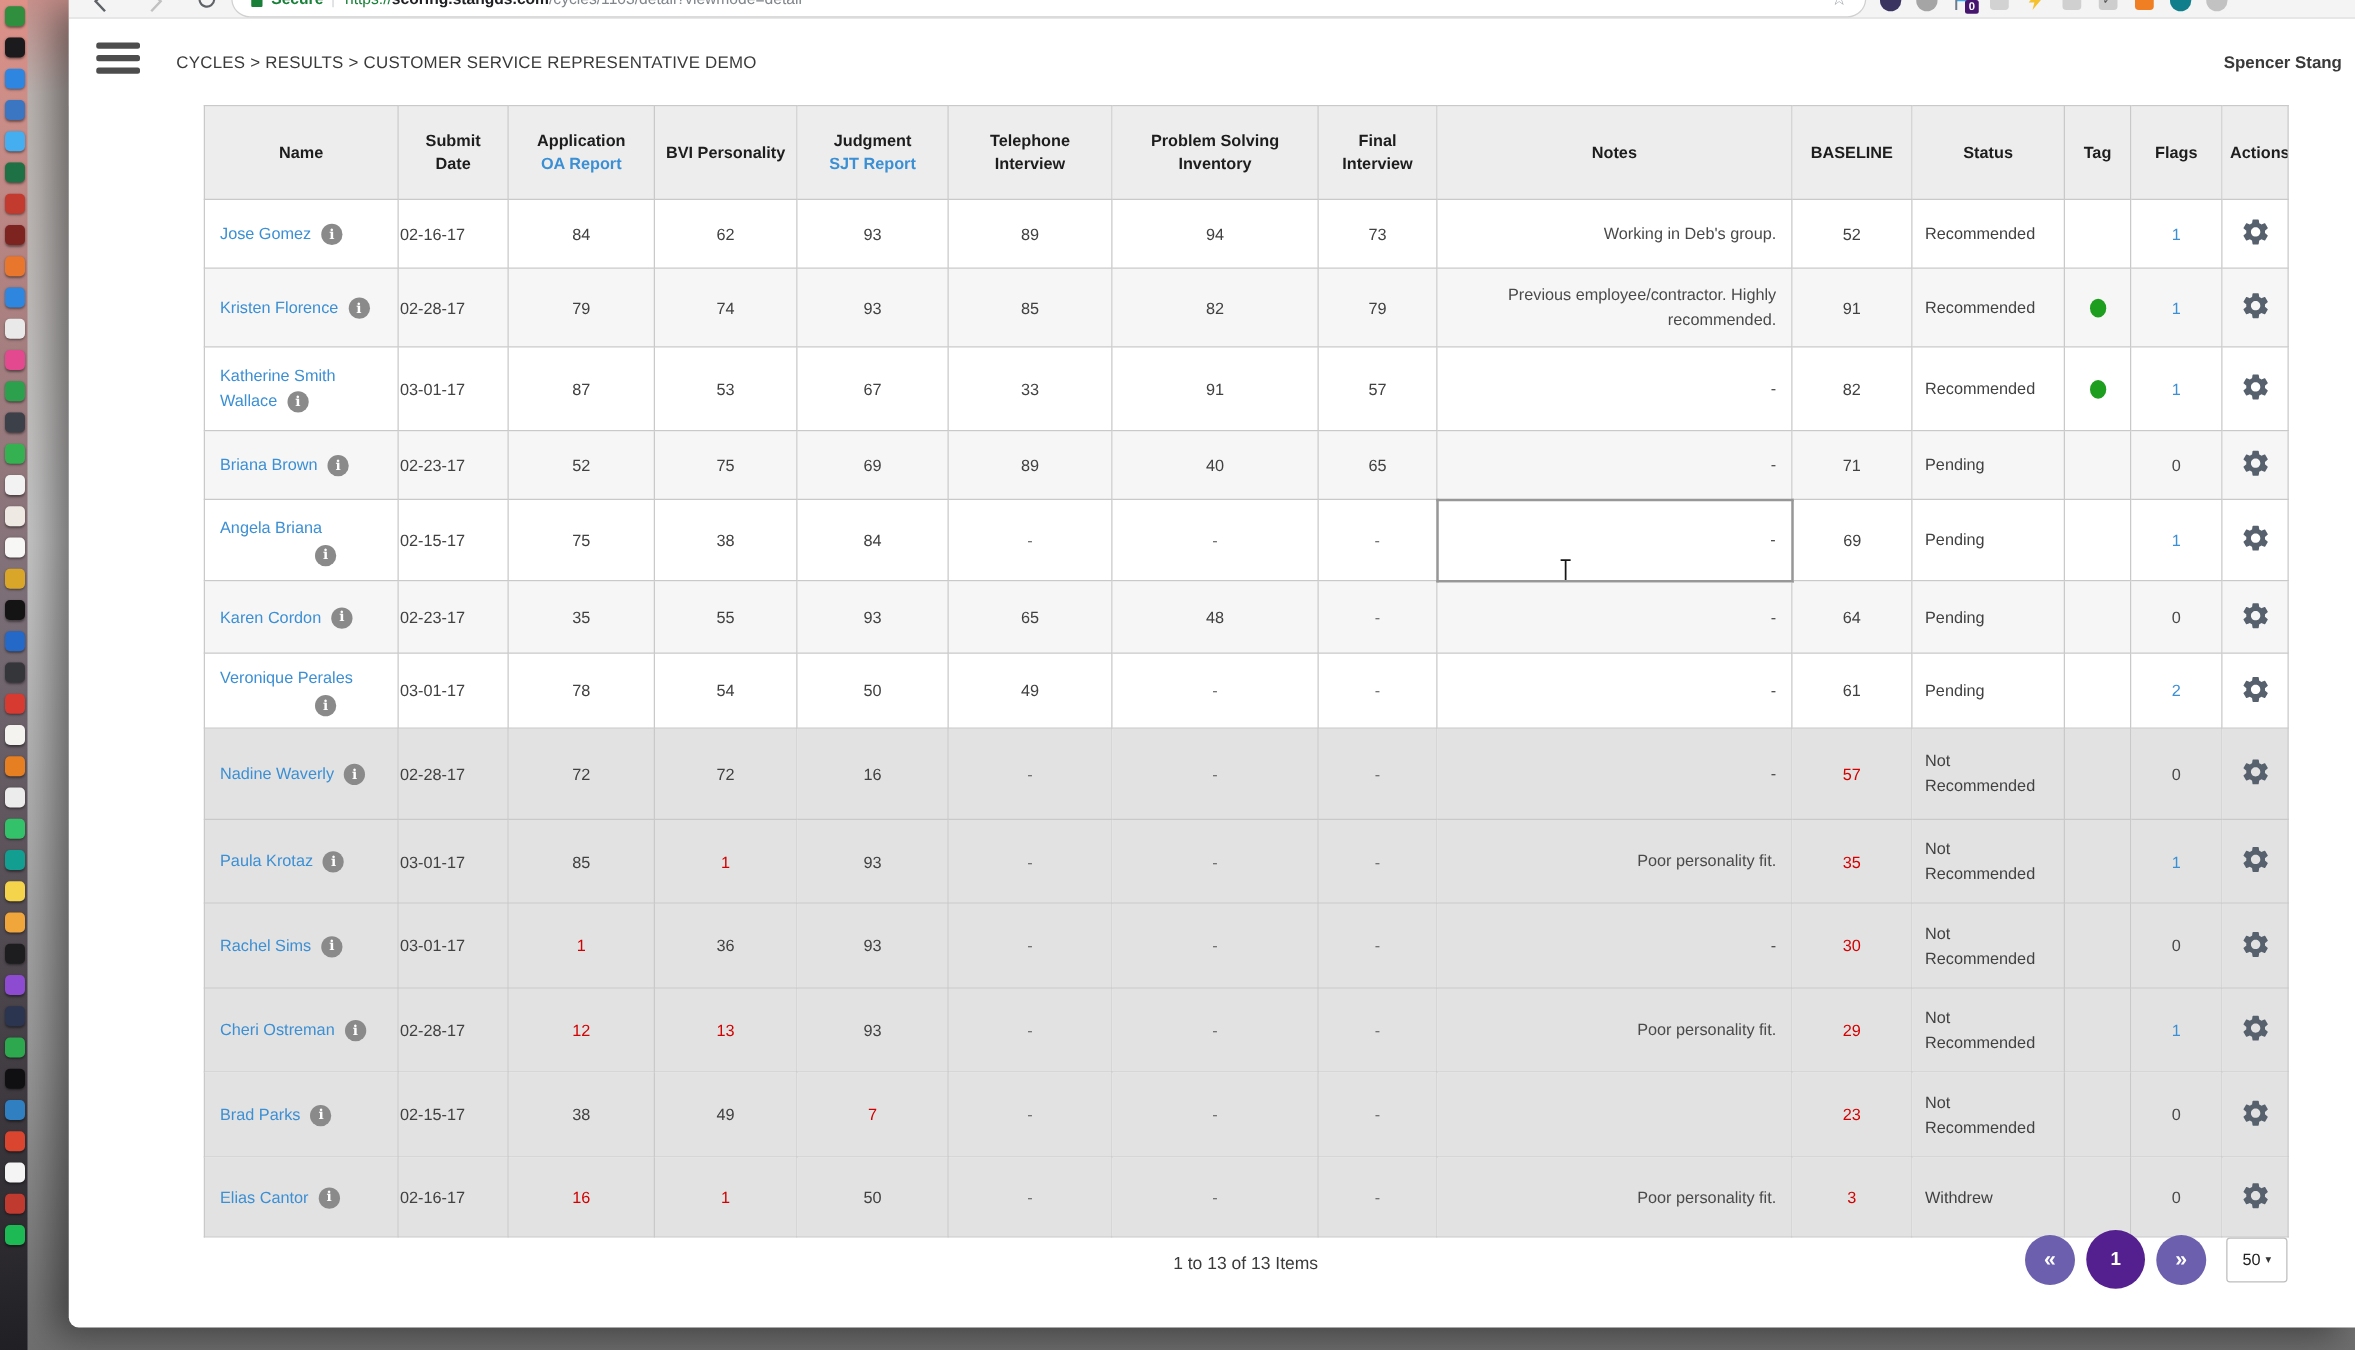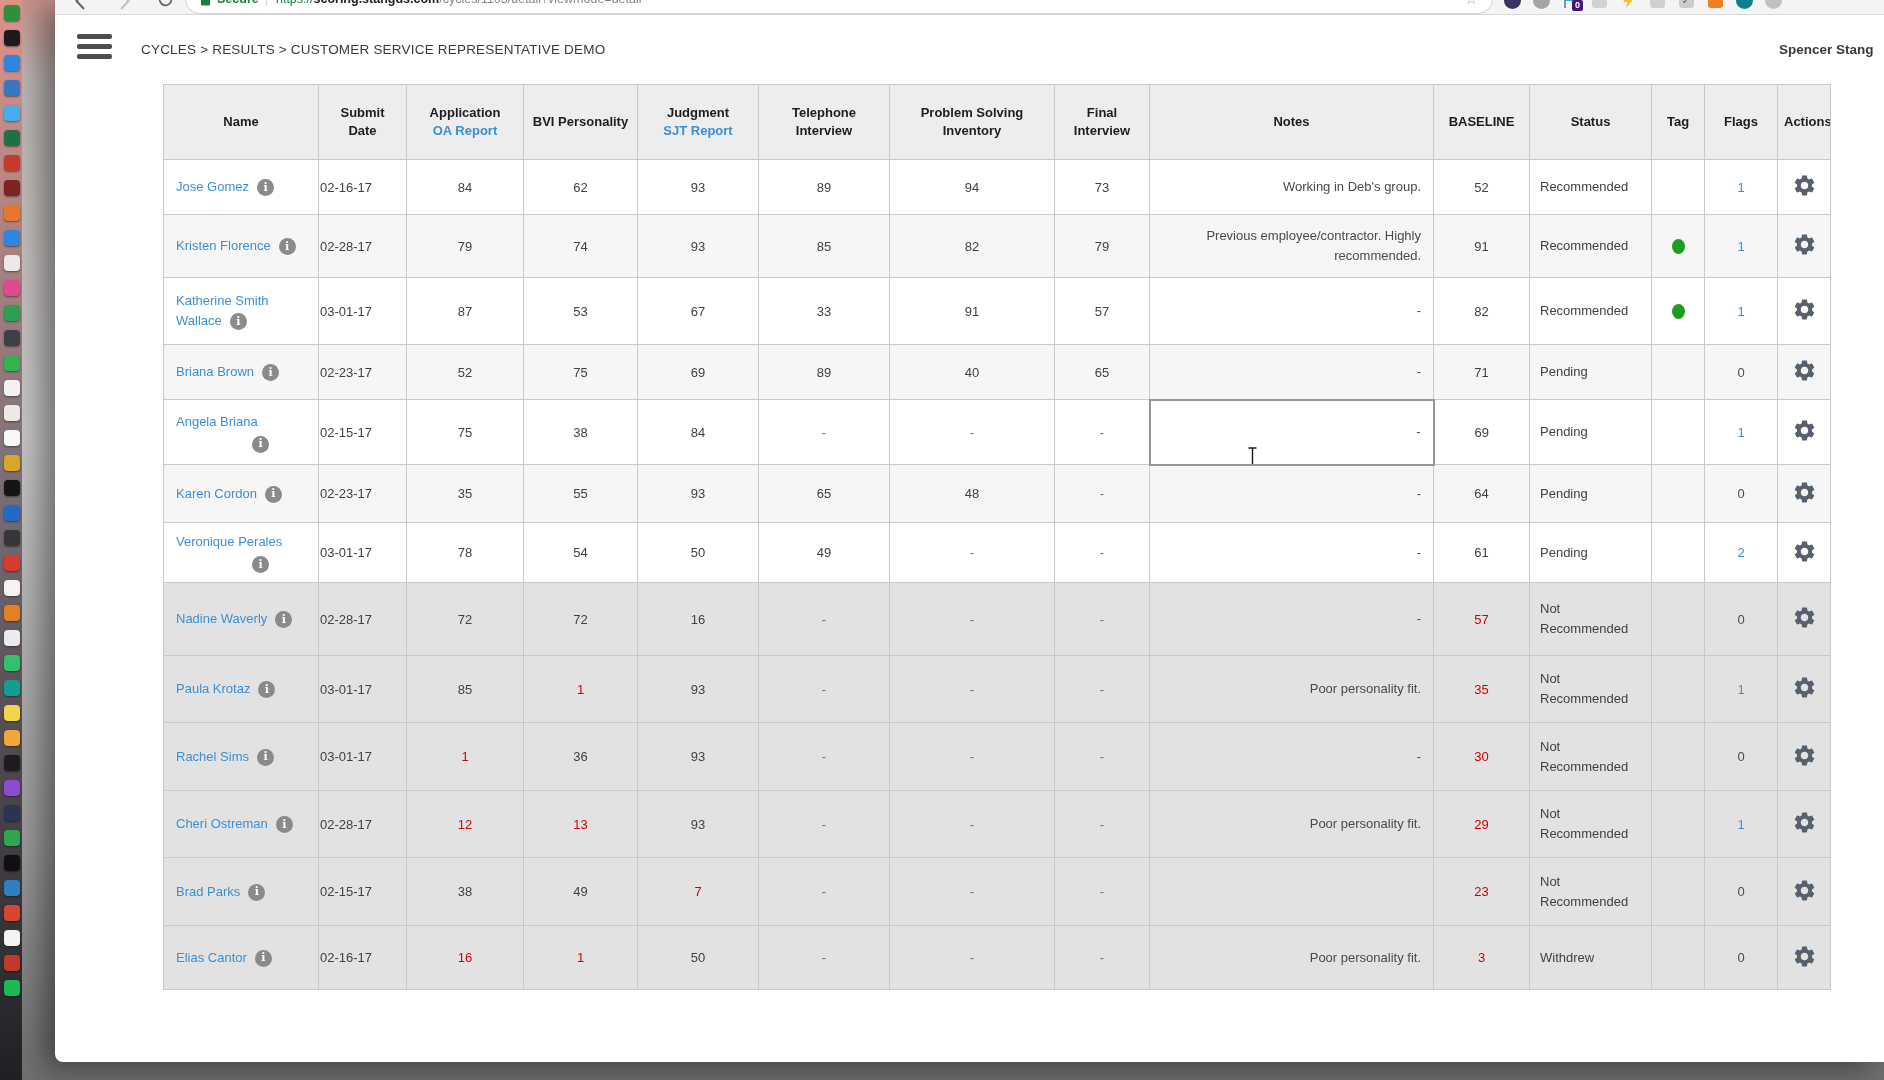--- a/index.html
+++ b/index.html
@@ -575,13 +575,25 @@
       <span class="gear">
         <svg width="25" height="25" viewBox="0 0 24 24" fill="#57616e">
                 <path d="M19.14 12.94c.04-.31.06-.62.06-.94s-.02-.63-.06-.94l2.03-1.58c.18-.14.23-.41.12-.61l-1.92-3.32c-.12-.21-.37-.29-.59-.22l-2.39.96c-.5-.38-1.03-.7-1.62-.94l-.36-2.54c-.04-.24-.24-.41-.48-.41h-3.84c-.24 0-.43.17-.47.41l-.36 2.54c-.59.24-1.13.57-1.62.94l-2.39-.96c-.22-.08-.47 0-.59.22L2.74 8.87c-.12.21-.08.47.12.61l2.03 1.58c-.05.3-.09.63-.09.94s.02.64.07.94l-2.03 1.58c-.18.14-.23.41-.12.61l1.92 3.32c.12.22.37.29.59.22l2.39-.96c.5.38 1.03.7 1.62.94l.36 2.54c.05.24.24.41.48.41h3.84c.24 0 .44-.17.47-.41l.36-2.54c.59-.24 1.13-.56 1.62-.94l2.39.96c.22.08.47 0 .59-.22l1.92-3.32c.12-.22.07-.47-.12-.61l-2.01-1.58zM12 15.6c-1.98 0-3.6-1.62-3.6-3.6s1.62-3.6 3.6-3.6 3.6 1.62 3.6 3.6-1.62 3.6-3.6 3.6z"></path>
               </svg>
       </span>
     </td>
   </tr>
       </tbody>
   </table>
 
+  <div class="pagination">
+    <div class="page-summary">1 to 13 of 13 Items</div>
+    <div class="page-controls">
+      <div class="pbtn">«</div>
+      <div class="pbtn current">1</div>
+      <div class="pbtn">»</div>
+      <div class="page-size">
+        <span>50</span>
+        <span class="caret">▾</span>
+      </div>
+    </div>
+  </div>
 </div>
 
 </body></html>

